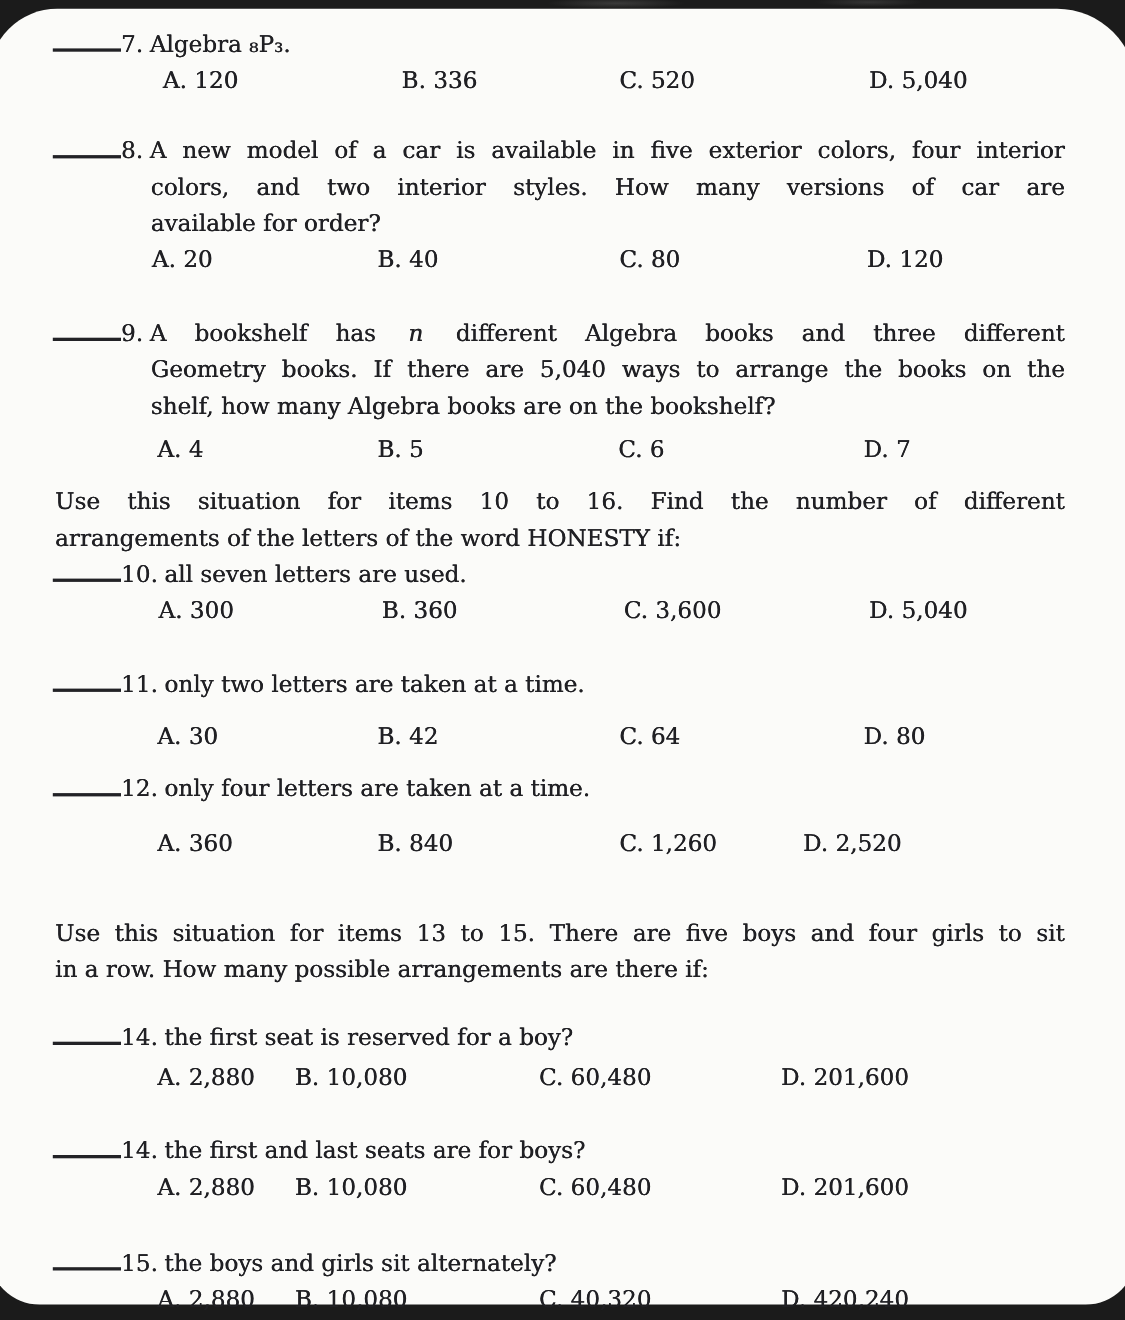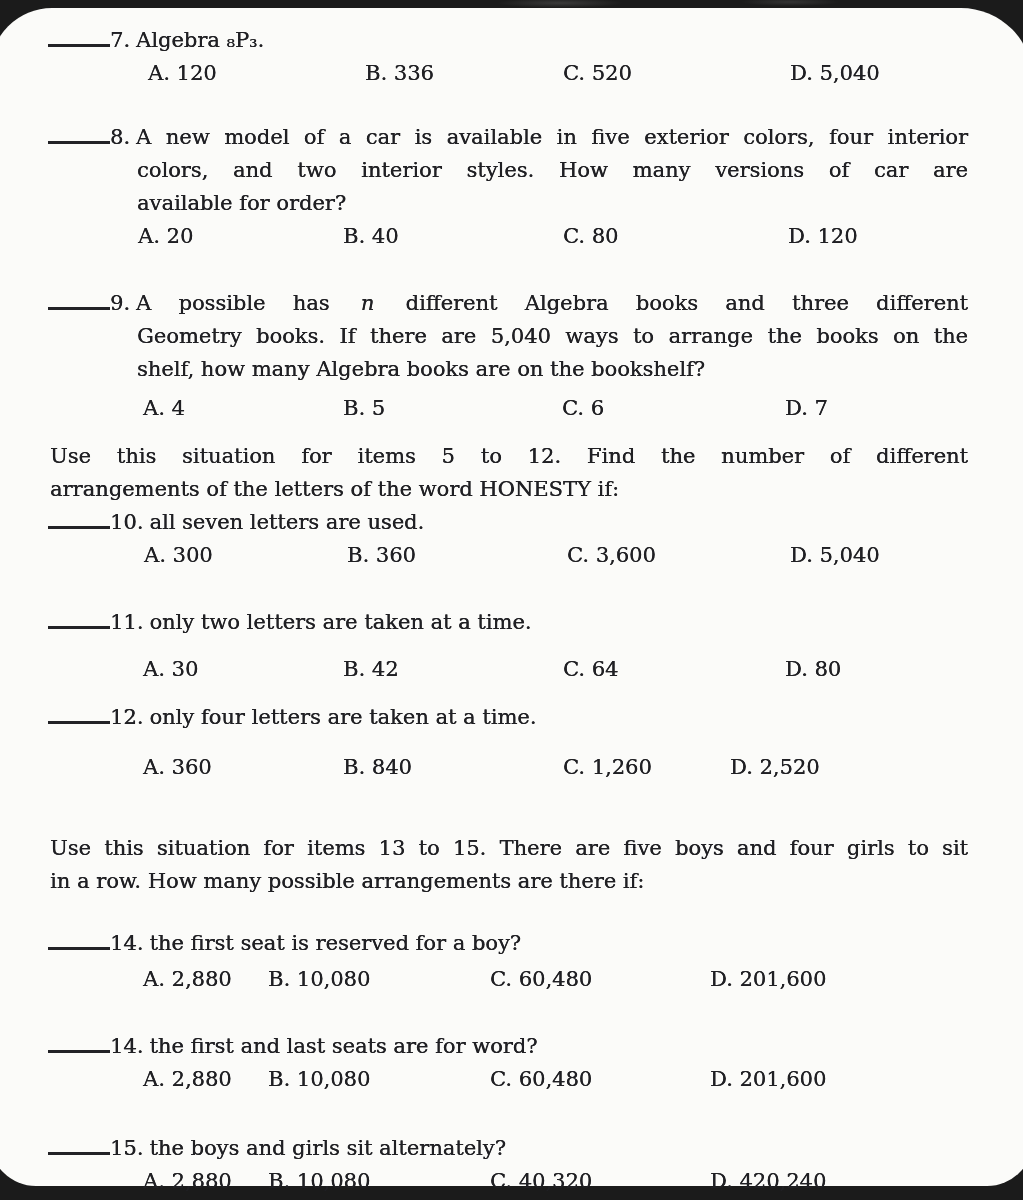--- a/index.html
+++ b/index.html
@@ -94,33 +94,33 @@
       <div class="line">available for order?</div>
     </div>
     <div class="opts">
       <span style="left:88px">A.  20</span>
       <span style="left:293px">B.  40</span>
       <span style="left:513px">C. 80</span>
       <span style="left:738px">D. 120</span>
     </div>
 
     <div class="question" style="margin-top:34px">
-      <div class="jline qfirst"><span class="blank"></span><span class="qnum">9.</span><span>A possible has</span> <span class="var-n">n</span> <span>different Algebra books and three different</span></div>
+      <div class="jline qfirst"><span class="blank"></span><span class="qnum">9.</span><span>A bookshelf has</span> <span class="var-n">n</span> <span>different Algebra books and three different</span></div>
       <div class="jline">Geometry books. If there are 5,040 ways to arrange the books on the</div>
       <div class="line">shelf, how many Algebra books are on the bookshelf?</div>
     </div>
     <div class="opts" style="margin-top:6px">
       <span style="left:93px">A.  4</span>
       <span style="left:293px">B. 5</span>
       <span style="left:512px">C. 6</span>
       <span style="left:735px">D. 7</span>
     </div>
 
     <div class="intro" style="margin-top:15px">
-      <div class="jline">Use this situation for items 5 to 12.  Find the number of different</div>
+      <div class="jline">Use this situation for items 10 to 16.  Find the number of different</div>
       <div class="line">arrangements of the letters of the word HONESTY if:</div>
     </div>
 
     <div class="question">
       <div class="line qfirst"><span class="blank"></span><span class="qnum">10.</span><span>all seven letters are used.</span></div>
     </div>
     <div class="opts">
       <span style="left:94px">A. 300</span>
       <span style="left:297px">B. 360</span>
       <span style="left:517px">C. 3,600</span>
@@ -156,21 +156,21 @@
       <div class="line qfirst"><span class="blank"></span><span class="qnum">14.</span><span>the first seat is reserved for a boy?</span></div>
     </div>
     <div class="opts" style="margin-top:3px">
       <span style="left:93px">A. 2,880</span>
       <span style="left:218px">B. 10,080</span>
       <span style="left:440px">C. 60,480</span>
       <span style="left:660px">D. 201,600</span>
     </div>
 
     <div class="question" style="margin-top:34px">
-      <div class="line qfirst"><span class="blank"></span><span class="qnum">14.</span><span>the first and last seats are for word?</span></div>
+      <div class="line qfirst"><span class="blank"></span><span class="qnum">14.</span><span>the first and last seats are for boys?</span></div>
     </div>
     <div class="opts">
       <span style="left:93px">A. 2,880</span>
       <span style="left:218px">B. 10,080</span>
       <span style="left:440px">C. 60,480</span>
       <span style="left:660px">D. 201,600</span>
     </div>
 
     <div class="question" style="margin-top:36px">
       <div class="line qfirst"><span class="blank"></span><span class="qnum">15.</span><span>the boys and girls sit alternately?</span></div>

